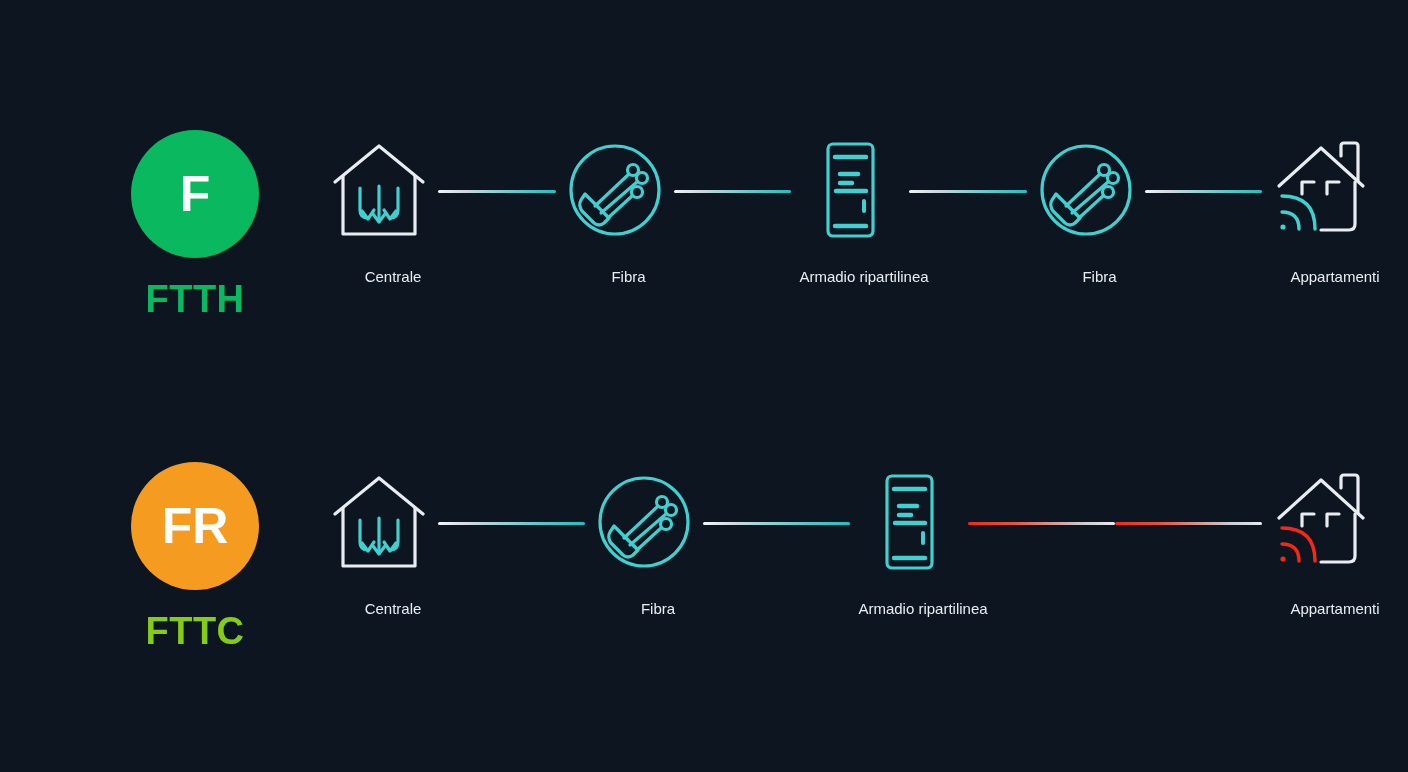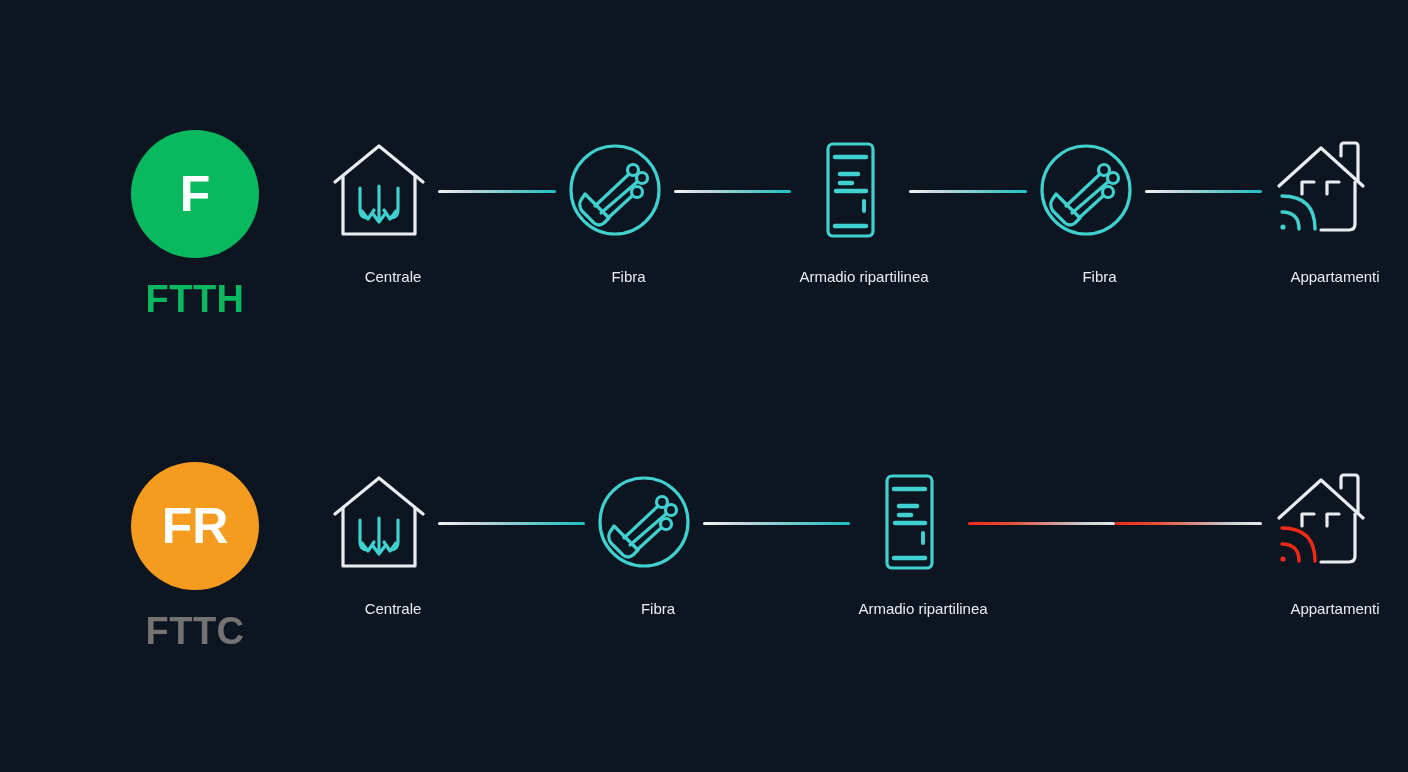--- a/index.html
+++ b/index.html
@@ -26,21 +26,21 @@
     display:flex;align-items:center;justify-content:center;
     color:#ffffff;font-size:50px;font-weight:bold;letter-spacing:0px;
     line-height:1;
   }
   .badge-ftth{background:#0ab85f;}
   .badge-fttc{background:#f59b20;}
   .badge-label{
     margin-top:20px;font-size:38px;font-weight:bold;letter-spacing:0.5px;
   }
   .label-ftth{color:#0ab85f;}
-  .label-fttc{color:#737373;}
+  .label-fttc{color:#84cc16;}
 
   
   .chain{
     position:absolute;left:320px;top:0;width:1060px;height:200px;
     display:flex;align-items:flex-start;
   }
   .node{
     width:118px;flex:0 0 118px;
     display:flex;flex-direction:column;align-items:center;
   }

